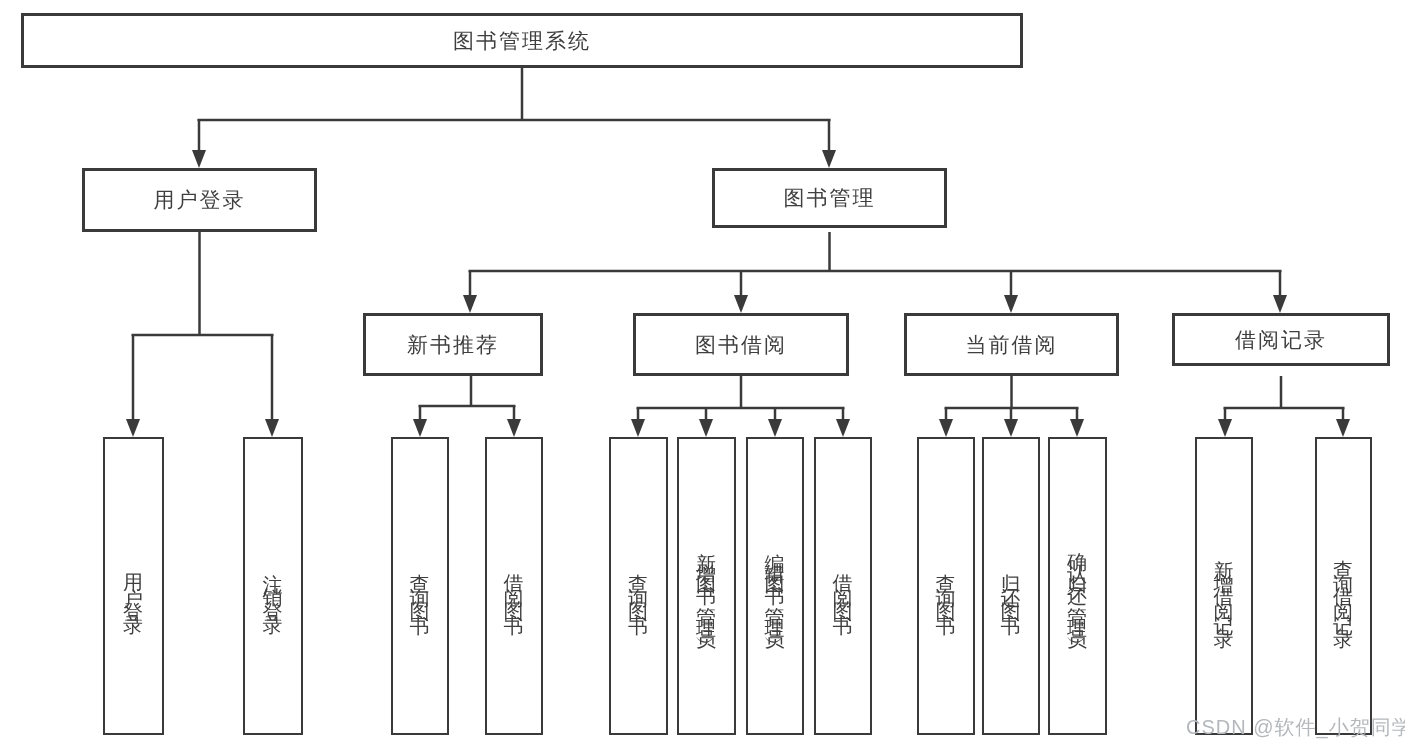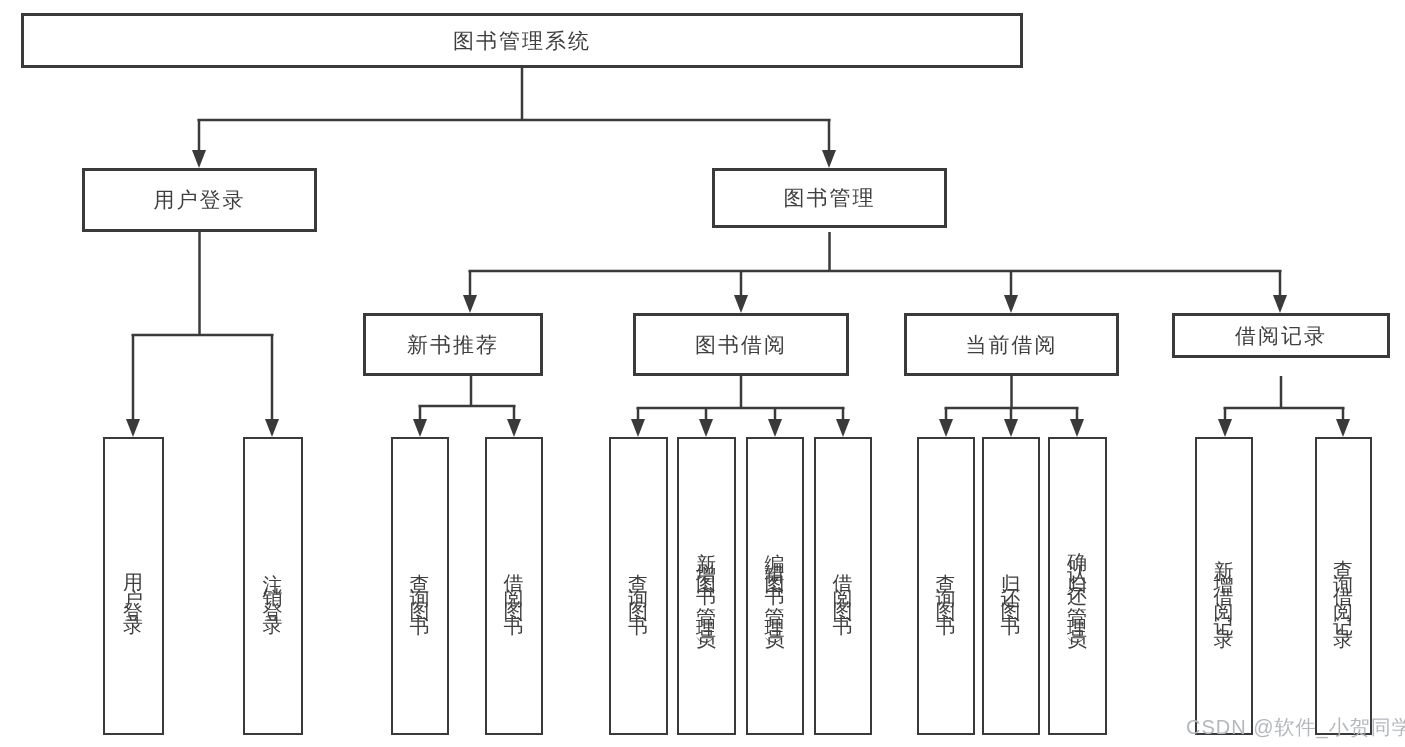--- a/index.html
+++ b/index.html
@@ -124,21 +124,21 @@
   </svg>
 
   <div class="box" style="left:21px; top:13px; width:1002px; height:55px;">图书管理系统</div>
 
   <div class="box" style="left:82px; top:168px; width:235px; height:64px;">用户登录</div>
   <div class="box" style="left:712px; top:168px; width:235px; height:60px;">图书管理</div>
 
   <div class="box" style="left:363px; top:313px; width:180px; height:63px;">新书推荐</div>
   <div class="box" style="left:633px; top:313px; width:216px; height:63px;">图书借阅</div>
   <div class="box" style="left:904px; top:313px; width:215px; height:63px;">当前借阅</div>
-  <div class="box" style="left:1172px; top:313px; width:218px; height:45px;">借阅记录</div>
+  <div class="box" style="left:1172px; top:313px; width:218px; height:53px;">借阅记录</div>
 
   <div class="box leaf" style="left:103px; top:437px; width:61px; height:298px;">
     <span class="vtext">用户登录</span>
   </div>
   <div class="box leaf" style="left:243px; top:437px; width:60px; height:298px;">
     <span class="vtext">注销登录</span>
   </div>
 
   <div class="box leaf" style="left:391px; top:437px; width:58px; height:298px;">
     <span class="vtext">查询图书</span>

